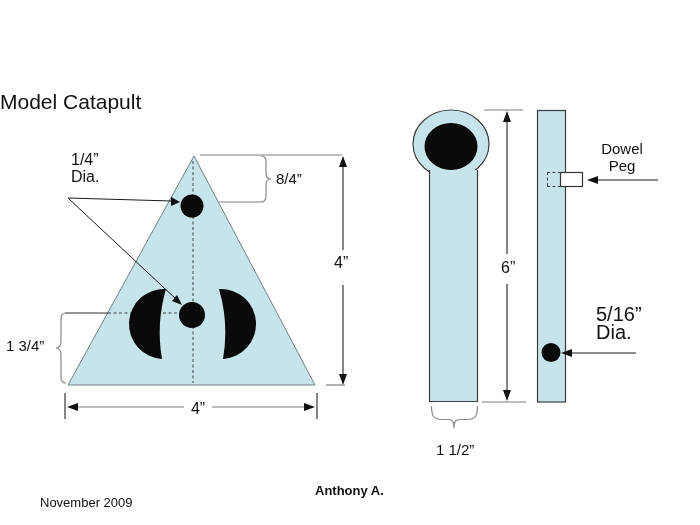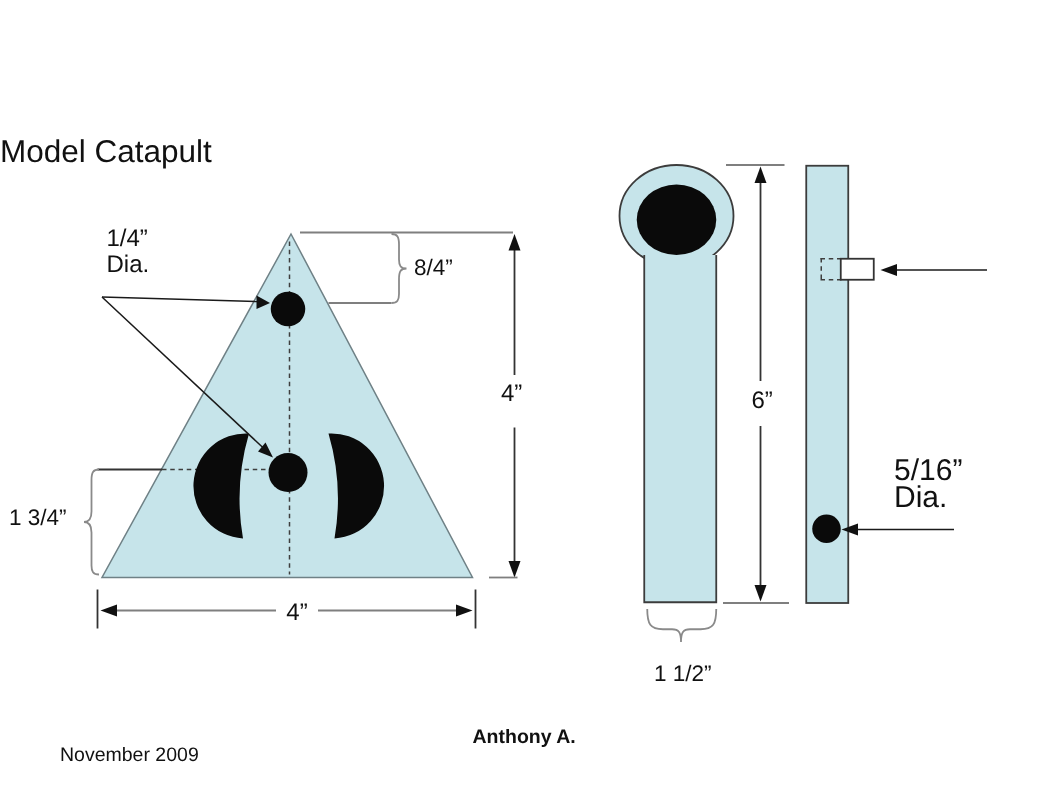--- a/index.html
+++ b/index.html
@@ -129,20 +129,24 @@
   </div>
 
   <div class="t lbl-34">8/4”</div>
   <div class="t lbl-4r">4”</div>
   <div class="t lbl-134">1 3/4”</div>
   <div class="t lbl-4b">4”</div>
 
   <div class="t lbl-6">6”</div>
   <div class="t lbl-112">1 1/2”</div>
 
+  <div class="t lbl-dowel">
+    <span class="ln">Dowel</span>
+    <span class="ln">Peg</span>
+  </div>
 
   <div class="t lbl-516">
     <span class="ln">5/16”</span>
     <span class="ln">Dia.</span>
   </div>
 
   <div class="t footer-date">November 2009</div>
   <div class="t footer-author">Anthony A.</div>
 </div>
 

